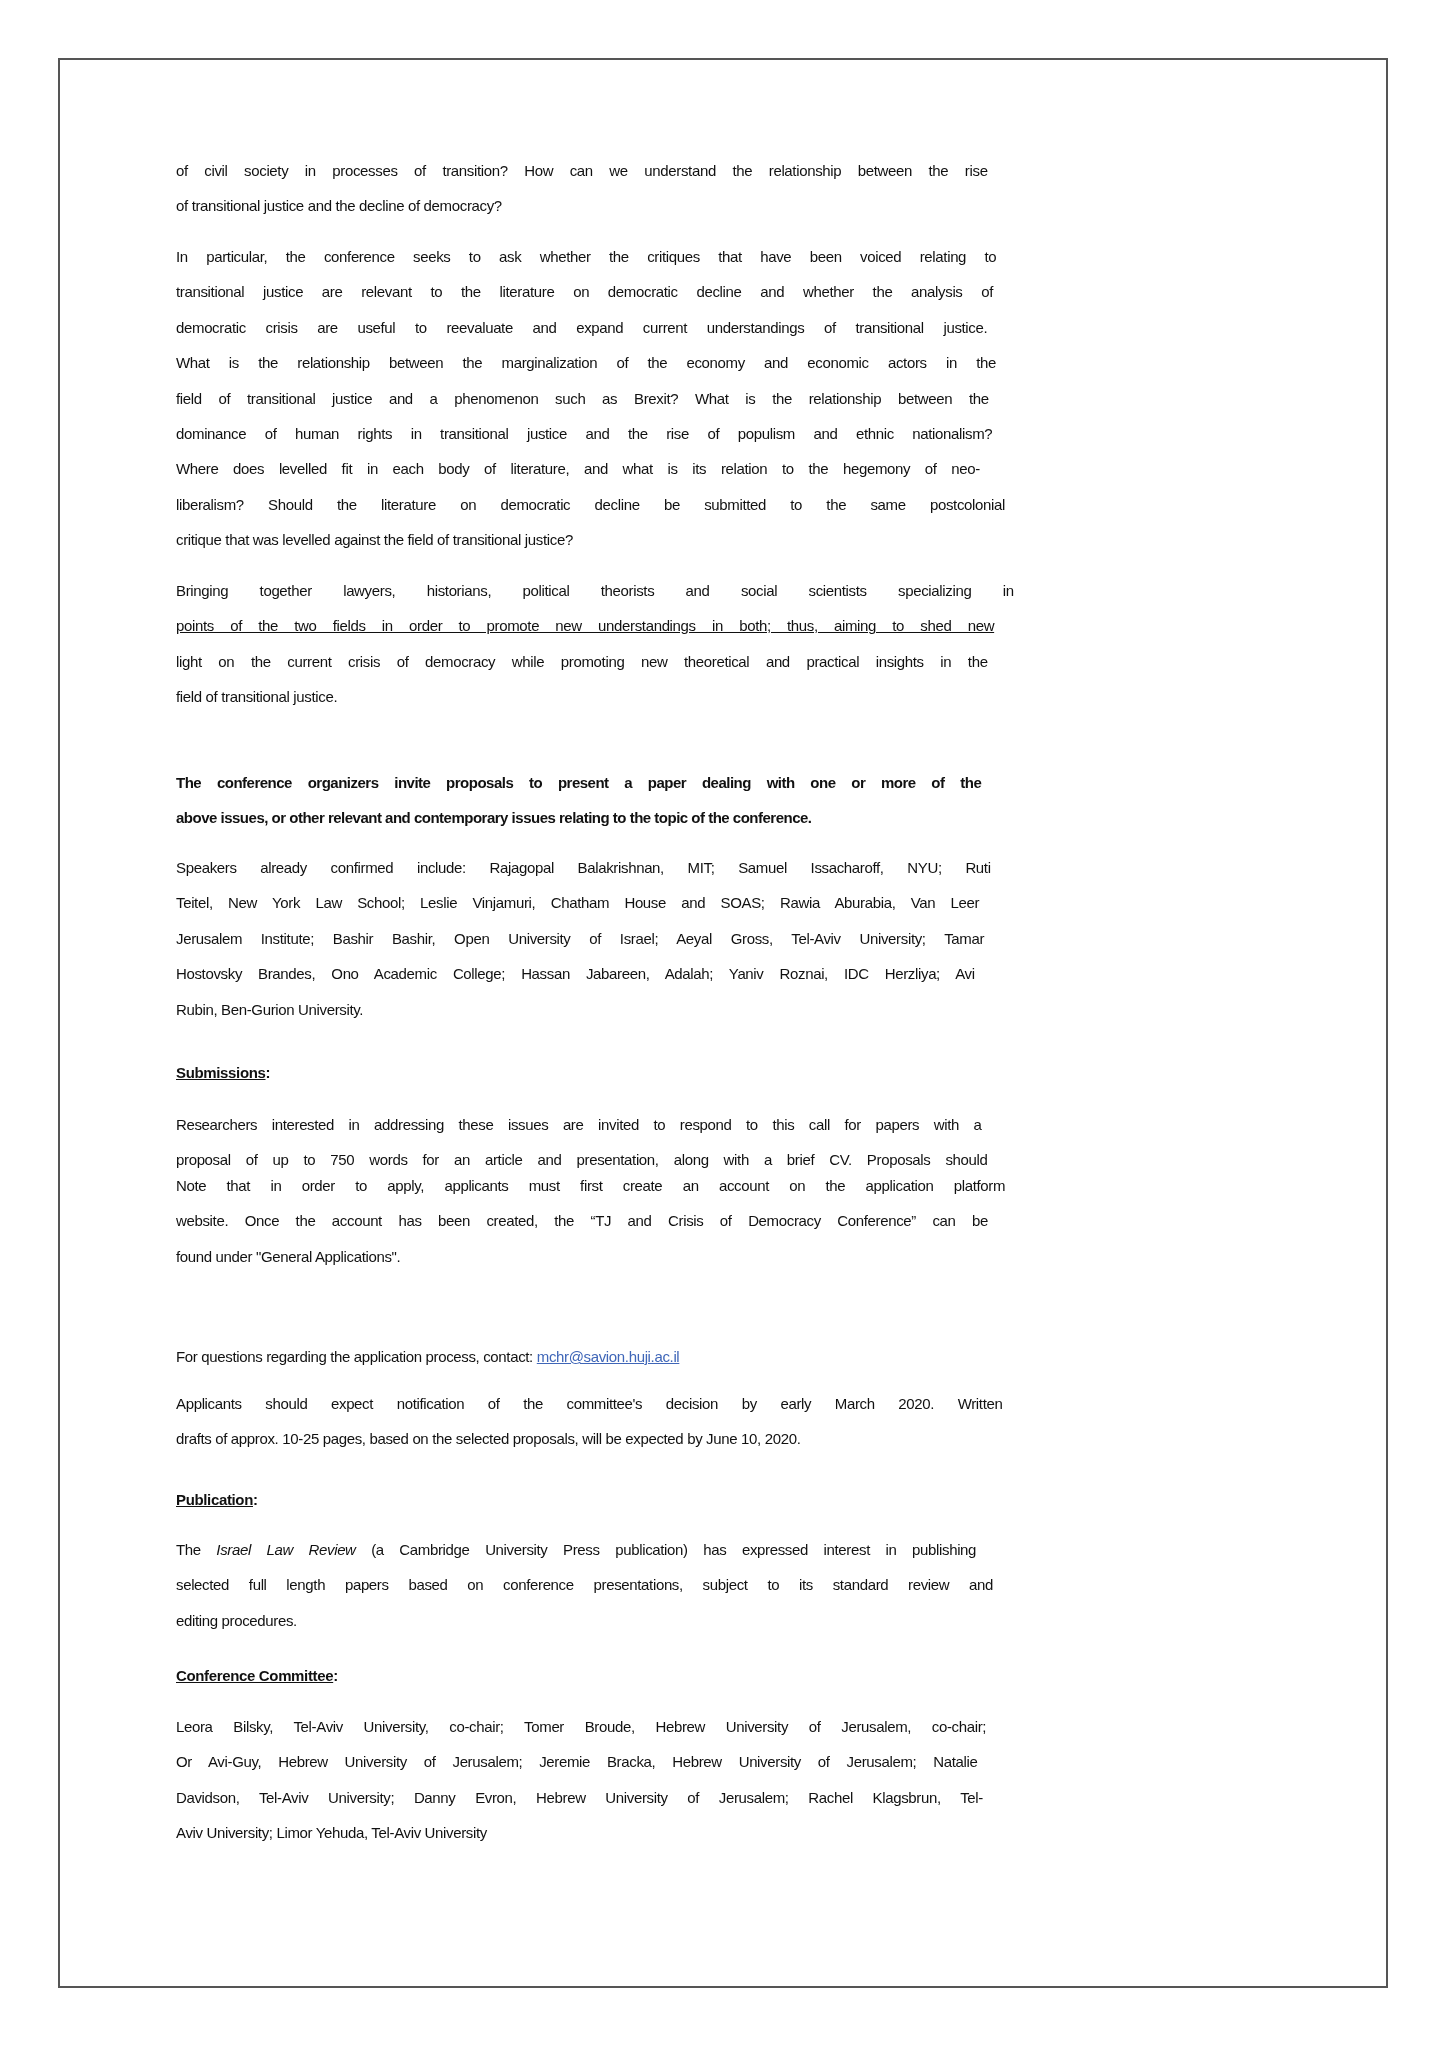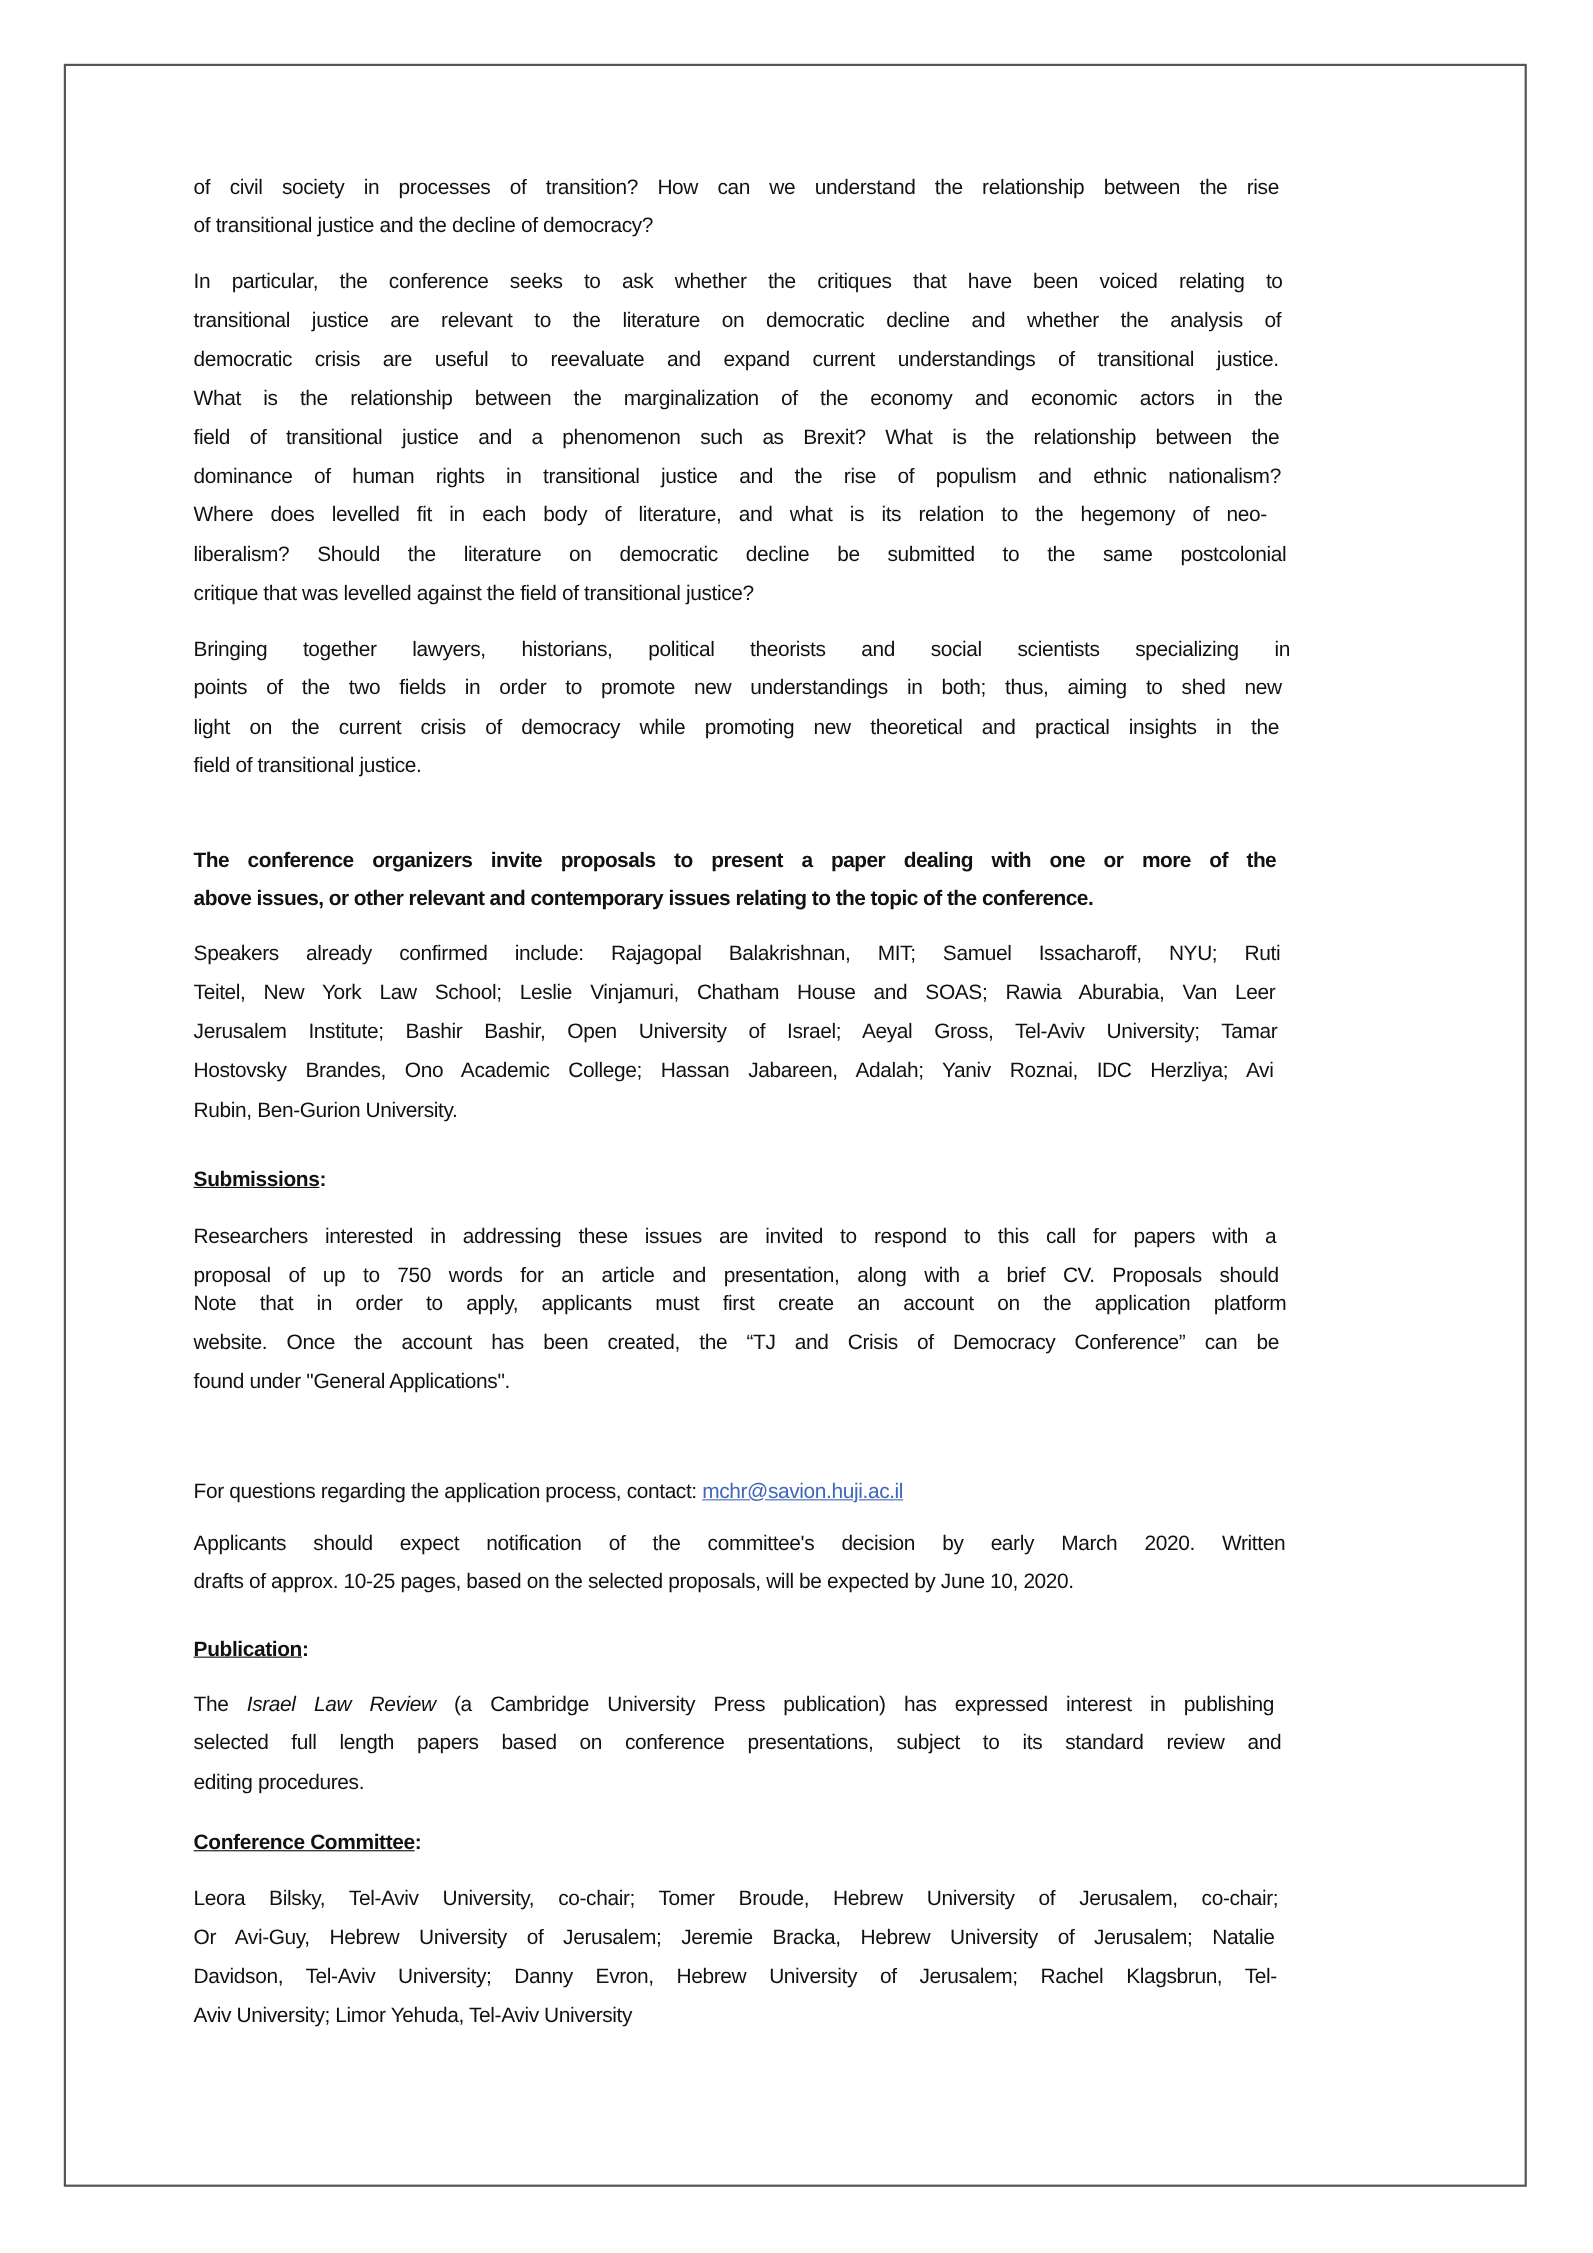--- a/index.html
+++ b/index.html
@@ -2,21 +2,21 @@
 <html><head>
 <meta charset="utf-8">
 <style>
   html, body { margin: 0; padding: 0; background: #ffffff; }
   body { width: 1448px; height: 2048px; position: relative; overflow: hidden;
          font-family: "Liberation Sans", sans-serif; color: #111111; }
   .page-frame { position: absolute; left: 58px; top: 58px; width: 1330px; height: 1930px;
                 border: 2px solid #555555; box-sizing: border-box; }
   .block { position: absolute; left: 176px; width: 1096px; }
   .line { display: block; height: 35.4px; line-height: 35.4px; white-space: nowrap;
-          font-size: 19px; letter-spacing: -0.35px; text-align: justify; text-align-last: justify;
+          font-size: 15px; letter-spacing: -0.35px; text-align: justify; text-align-last: justify;
           transform-origin: left center; }
   .line.last { text-align: left; text-align-last: left; }
   .seg-bold { font-weight: bold; }
   .seg-italic { font-style: italic; }
   .seg-link { color: #3F66B8; text-decoration: underline; }
   .seg-heading { font-weight: bold; text-decoration: underline; }
   .bold-para .line { font-weight: bold; letter-spacing: -0.5px; }
 </style>
 </head>
 <body>
@@ -33,21 +33,21 @@
       <span class="line" style="word-spacing: 15.801px; text-align: left; text-align-last: left;"><span>democratic crisis are useful to reevaluate and expand current understandings of transitional justice.</span></span>
       <span class="line" style="word-spacing: 15.416px; text-align: left; text-align-last: left;"><span>What is the relationship between the marginalization of the economy and economic actors in the</span></span>
       <span class="line" style="word-spacing: 12.909px; text-align: left; text-align-last: left;"><span>field of transitional justice and a phenomenon such as Brexit? What is the relationship between the</span></span>
       <span class="line" style="word-spacing: 14.662px; text-align: left; text-align-last: left;"><span>dominance of human rights in transitional justice and the rise of populism and ethnic nationalism?</span></span>
       <span class="line" style="word-spacing: 10.847px; text-align: left; text-align-last: left;"><span>Where does levelled fit in each body of literature, and what is its relation to the hegemony of neo-</span></span>
       <span class="line" style="word-spacing: 20.447px; text-align: center; text-align-last: left;"><span>liberalism? Should the literature on democratic decline be submitted to the same postcolonial</span></span>
       <span class="line last"><span>critique that was levelled against the field of transitional justice?</span></span>
     </div>
     <div class="block" style="top: 573px;">
       <span class="line" style="word-spacing: 27.516px; text-align: left; text-align-last: left;"><span>Bringing together lawyers, historians, political theorists and social scientists specializing in</span></span>
-      <span class="line" style="word-spacing: 12.404px; text-align: left; text-align-last: left;"><span>points of the two fields in order to promote new understandings in both; thus, aiming to shed new</span></span>
+      <span class="line" style="word-spacing: 12.404px; text-align: left; text-align-last: left; text-decoration: underline;"><span>points of the two fields in order to promote new understandings in both; thus, aiming to shed new</span></span>
       <span class="line" style="word-spacing: 12.747px; text-align: left; text-align-last: left;"><span>light on the current crisis of democracy while promoting new theoretical and practical insights in the</span></span>
       <span class="line last"><span>field of transitional justice.</span></span>
     </div>
     <div class="block bold-para" style="top: 765px;">
       <span class="line" style="word-spacing: 12.052px; text-align: left; text-align-last: left;"><span>The conference organizers invite proposals to present a paper dealing with one or more of the</span></span>
       <span class="line last"><span>above issues, or other relevant and contemporary issues relating to the topic of the conference.</span></span>
     </div>
     <div class="block" style="top: 850px;">
       <span class="line" style="word-spacing: 19.836px; text-align: left; text-align-last: left;"><span>Speakers already confirmed include: Rajagopal Balakrishnan, MIT; Samuel Issacharoff, NYU; Ruti</span></span>
       <span class="line" style="word-spacing: 11.487px; text-align: center; text-align-last: left;"><span>Teitel, New York Law School; Leslie Vinjamuri, Chatham House and SOAS; Rawia Aburabia, Van Leer</span></span>

